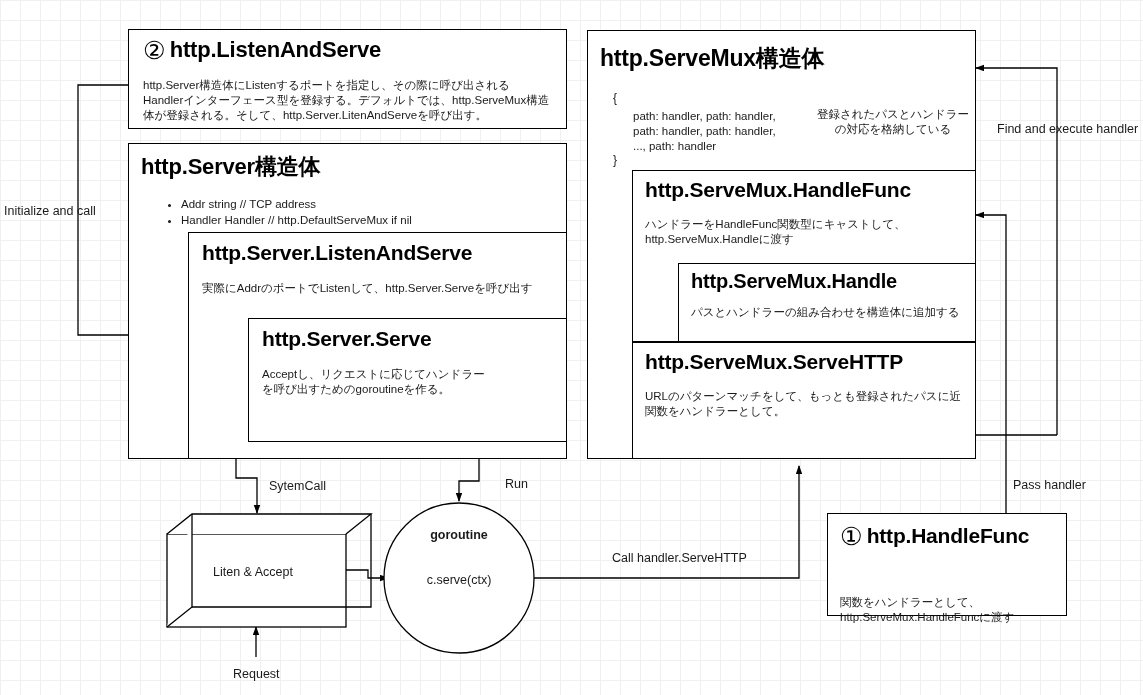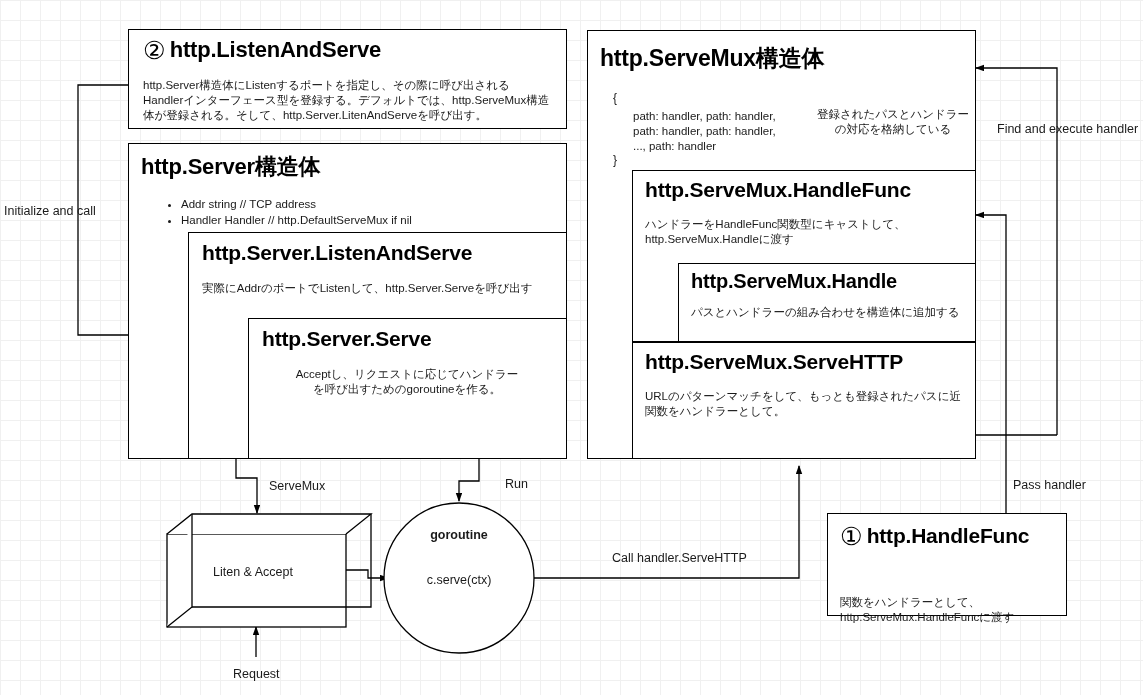--- a/index.html
+++ b/index.html
@@ -104,21 +104,21 @@
       <li>Addr string // TCP address</li>
       <li>Handler Handler //   http.DefaultServeMux if nil</li>
     </ul>
   </div>
 
   <div class="box" style="left:188px;top:232px;width:379px;height:227px;">
     <div class="title" style="position:absolute;left:13px;top:8px;font-size:21px;">http.Server.ListenAndServe</div>
     <div class="desc" style="position:absolute;left:13px;top:48px;width:350px;">実際にAddrのポートでListenして、http.Server.Serveを呼び出す</div>
   </div>
 
-  <div class="box" style="left:248px;top:318px;width:319px;height:141px;text-align:center;">
+  <div class="box" style="left:248px;top:318px;width:319px;height:124px;">
     <div class="title" style="position:absolute;left:13px;top:8px;font-size:21px;">http.Server.Serve</div>
     <div class="desc" style="position:absolute;left:13px;top:48px;width:290px;white-space:pre-line;">Acceptし、リクエストに応じてハンドラー
 を呼び出すためのgoroutineを作る。</div>
   </div>
 
   <div class="box" style="left:587px;top:30px;width:389px;height:429px;">
     <div class="title" style="position:absolute;left:12px;top:12px;font-size:23px;">http.ServeMux構造体</div>
     <div style="position:absolute;left:25px;top:60px;font-size:12px;color:#1a1a1a;">{</div>
     <div style="position:absolute;left:45px;top:78px;font-size:11.5px;line-height:15px;color:#1a1a1a;">
       <div>path: handler,  path: handler,</div>
@@ -156,21 +156,21 @@
 http.ServeMux.HandleFuncに渡す</div>
   </div>
 
   <div class="label" style="left:213px;top:572px;transform:translateY(-50%);">Liten &amp; Accept</div>
 
   <div class="label" style="left:459px;top:535px;transform:translate(-50%,-50%);font-weight:bold;font-size:12.5px;">goroutine</div>
   <div class="label" style="left:459px;top:580px;transform:translate(-50%,-50%);font-size:12.5px;">c.serve(ctx)</div>
 
   <div class="label" style="left:4px;top:204px;">Initialize and call</div>
 
-  <div class="label" style="left:269px;top:479px;">ServeMux</div>
+  <div class="label" style="left:269px;top:479px;">SytemCall</div>
 
   <div class="label" style="left:505px;top:477px;">Run</div>
 
   <div class="label" style="left:233px;top:667px;">Request</div>
 
   <div class="label" style="left:612px;top:551px;text-align:right;">Call handler.ServeHTTP</div>
 
   <div class="label" style="left:997px;top:122px;">Find and execute handler</div>
 
   <div class="label" style="left:1013px;top:478px;">Pass handler</div>

